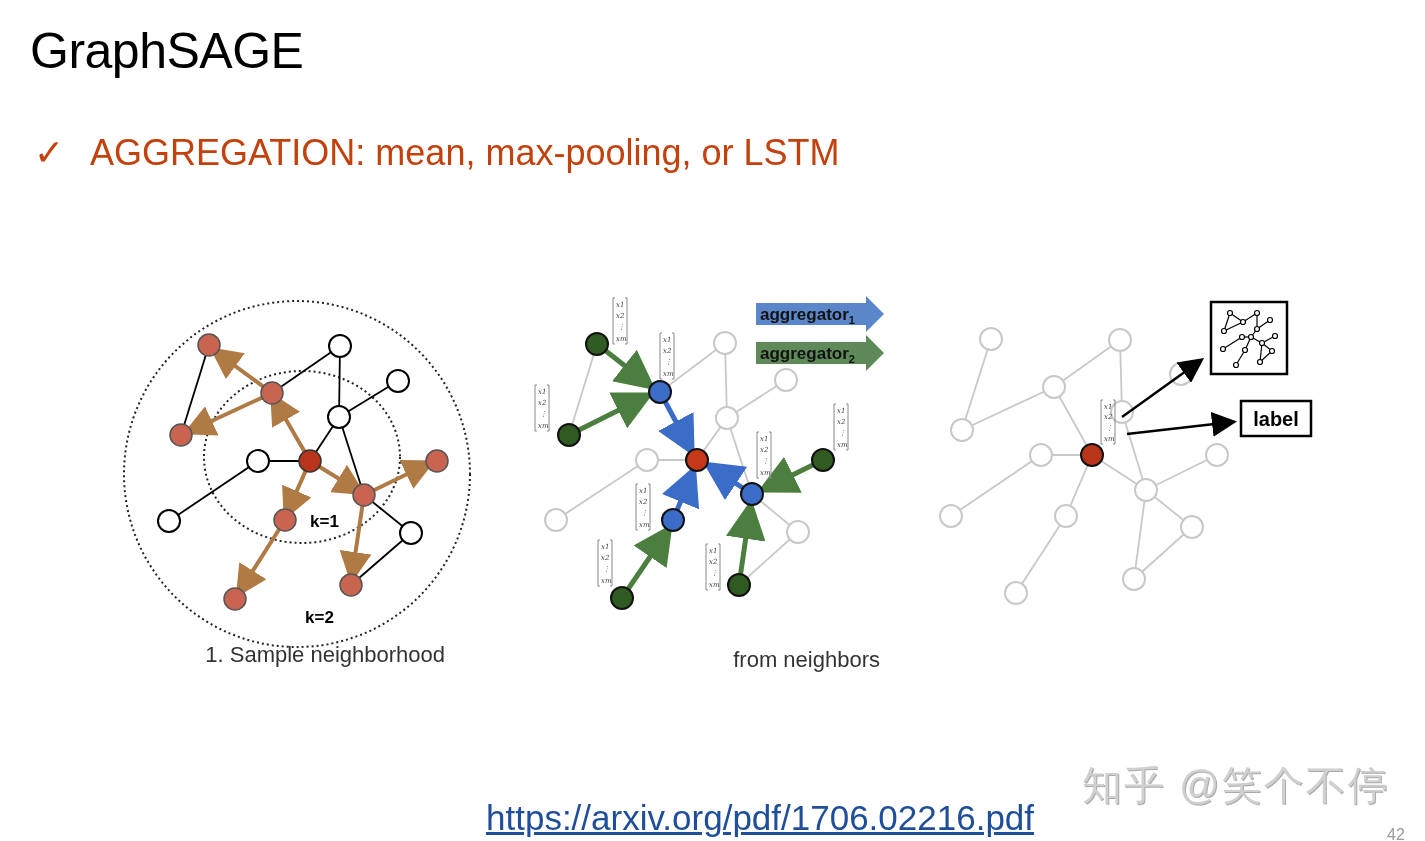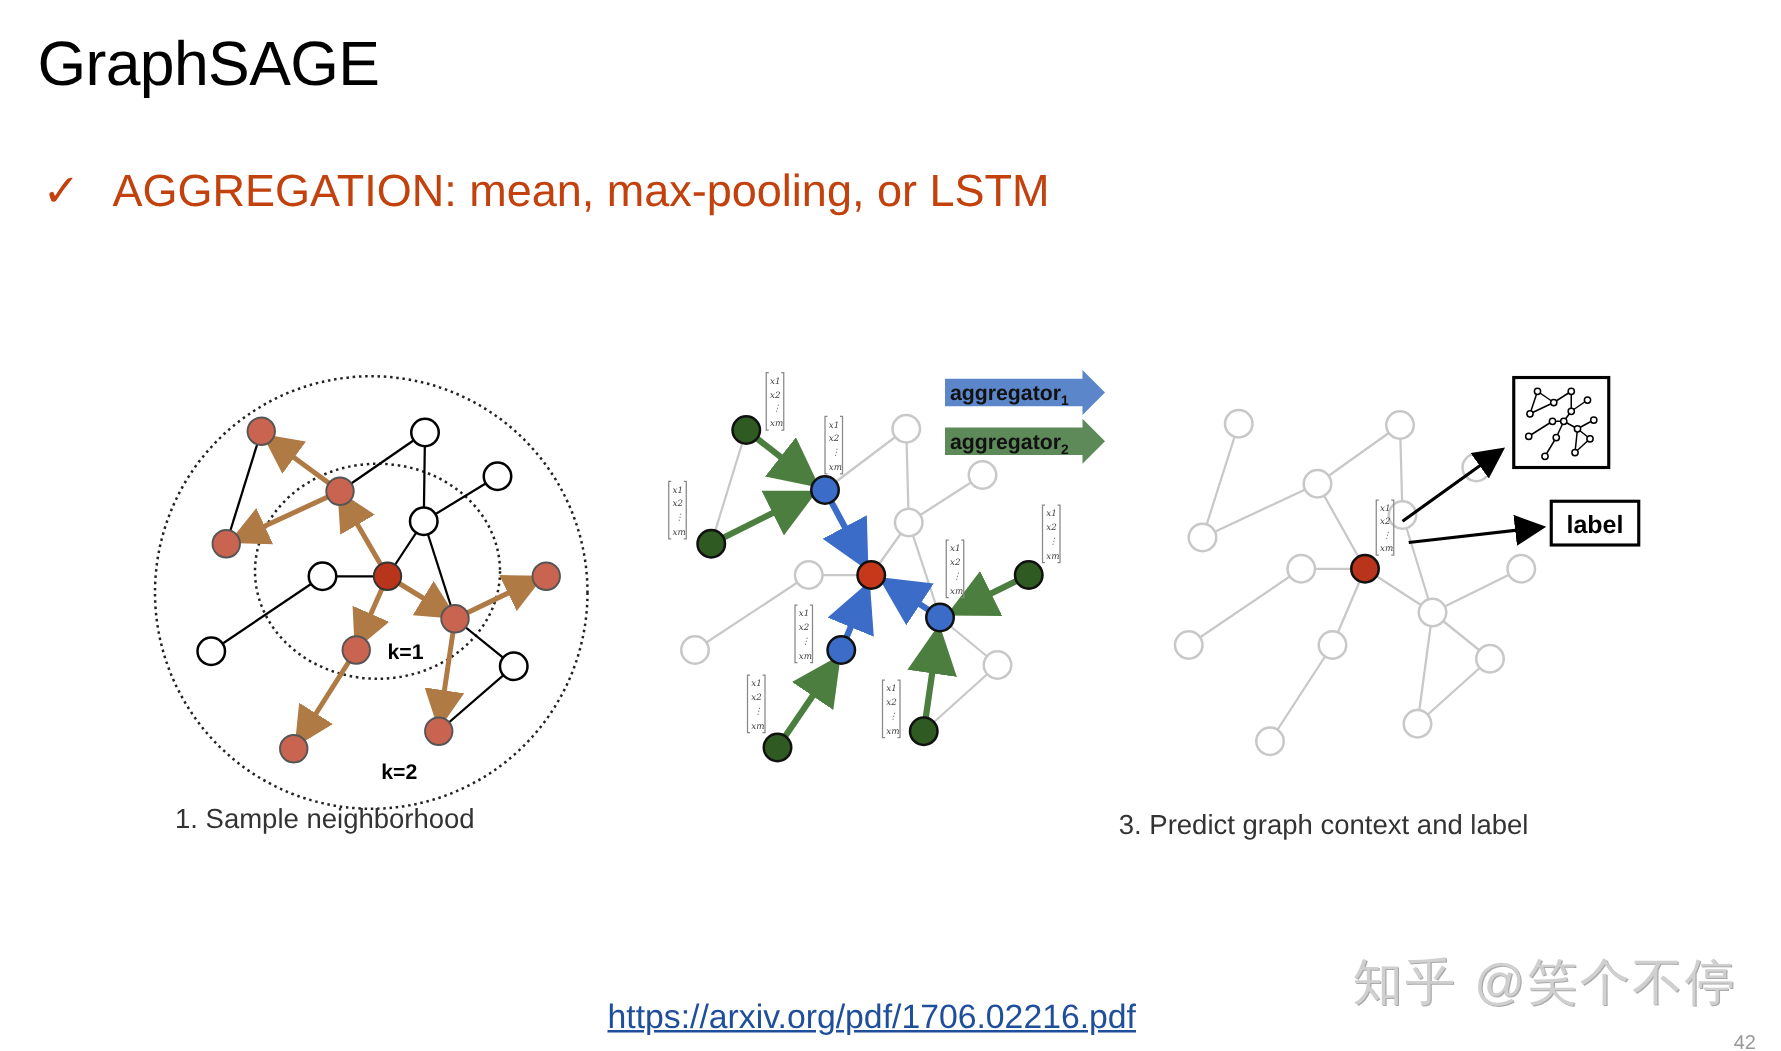--- a/index.html
+++ b/index.html
@@ -1,21 +1,21 @@
 <!DOCTYPE html>
 <html><head>
 <meta charset="utf-8">
 <style>
   html, body { margin:0; padding:0; background:#ffffff; }
   body { width:1425px; height:841px; position:relative; overflow:hidden; font-family:"Liberation Sans", sans-serif; }
   .title { position:absolute; left:30px; top:22px; font-size:50px; color:#000; letter-spacing:-0.5px; font-family:"Liberation Sans", sans-serif; }
   .bullet { position:absolute; left:34px; top:132px; font-size:36px; color:#c2410c; }
   .bullet .check { display:inline-block; width:56px; }
-  .caption { position:absolute; font-size:22px; color:#333; text-align:left; line-height:30px; }
-  .link { position:absolute; left:486px; top:798px; font-size:27px; color:#1f4e9a; text-decoration:underline; }
+  .caption { position:absolute; font-size:22px; color:#333; text-align:right; line-height:30px; }
+  .link { position:absolute; left:486px; top:798px; font-size:35px; color:#1f4e9a; text-decoration:underline; }
   .watermark { position:absolute; left:1082px; top:758px; font-size:40px; color:#d0d0d0; letter-spacing:2px; text-shadow:1px 1px 0 #aaa;text-align:right; }
   .pagenum { position:absolute; left:1387px; top:826px; font-size:16px; color:#999; }
   svg { position:absolute; left:0; top:0; }
 </style>
 </head>
 <body>
 
 <div class="title">GraphSAGE</div>
 <div class="bullet">
   <span class="check">✓</span><span>AGGREGATION:  mean, max-pooling, or LSTM</span>
@@ -283,20 +283,20 @@
     </g>
     <g>
       <rect x="1241" y="401" width="70" height="35" fill="#fff" stroke="#000" stroke-width="2.5"></rect>
       <text x="1276" y="426" text-anchor="middle" font-size="20" font-weight="bold" font-family="Liberation Sans, sans-serif">label</text>
     </g>
   </g>
 </svg>
 
 <div class="caption" style="left:140px; top:640px; width:305px;">1. Sample neighborhood</div>
 <div class="caption" style="left:490px; top:645px; width:390px;">
+  <div>from neighbors</div>
 </div>
 <div class="caption" style="left:895px; top:645px; width:410px;">
-  <div>3. Predict graph context and label</div>
 </div>
 
 <div class="watermark">知乎 @笑个不停</div>
 <a class="link">https://arxiv.org/pdf/1706.02216.pdf</a>
 <div class="pagenum">42</div>
 
 </body></html>

